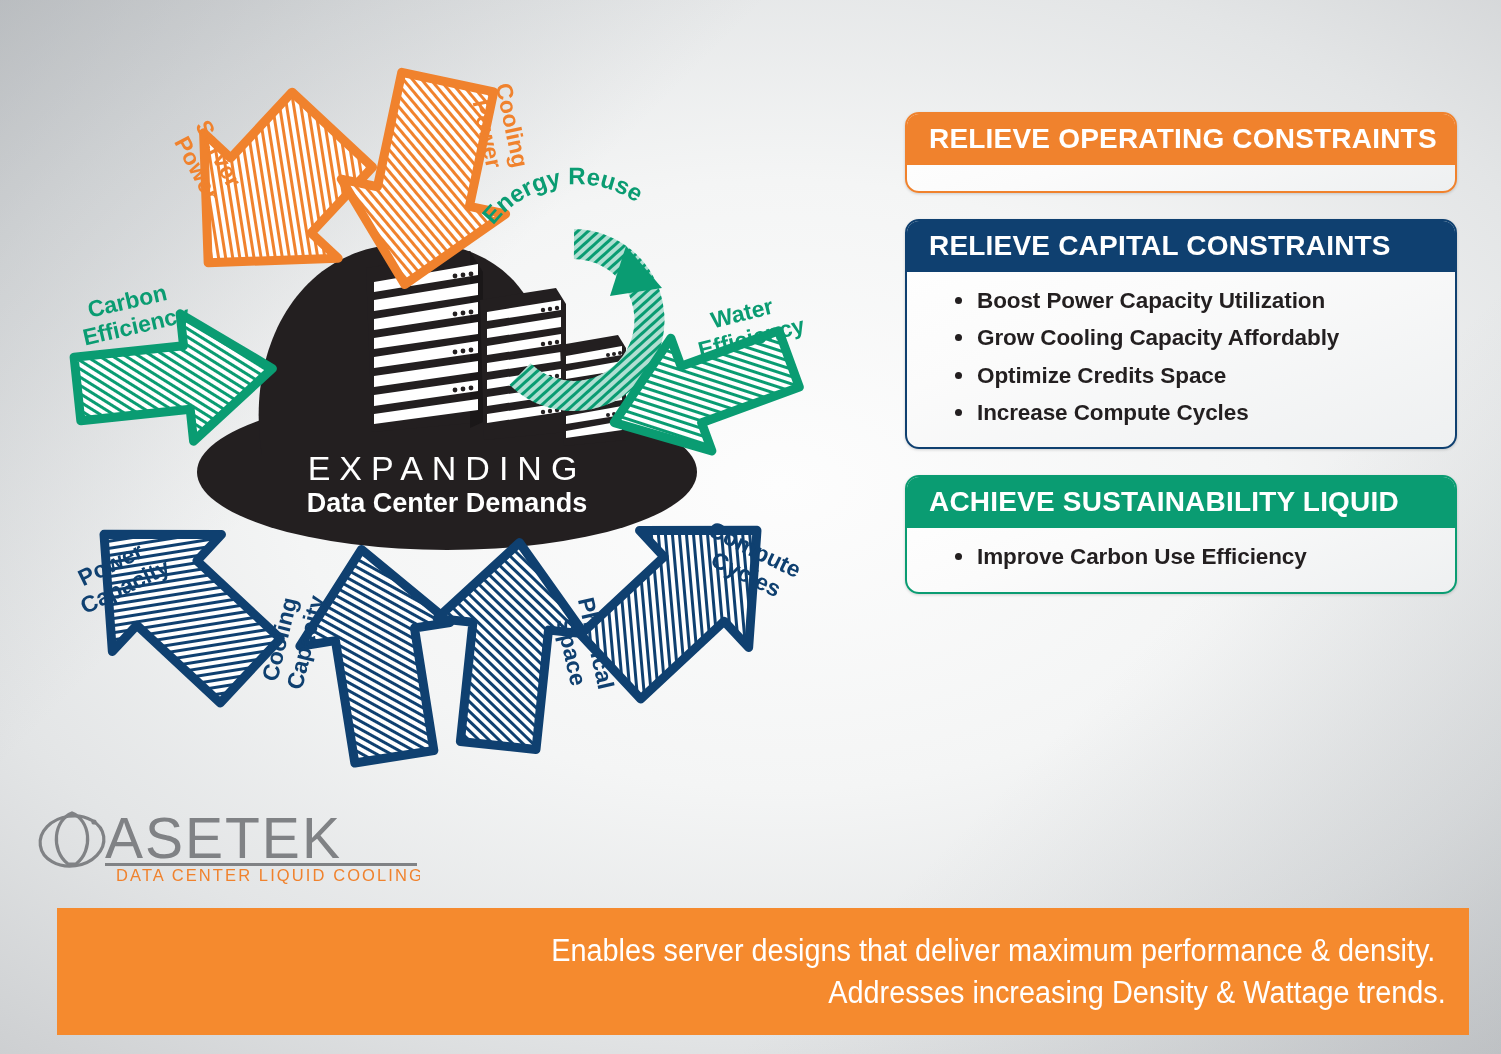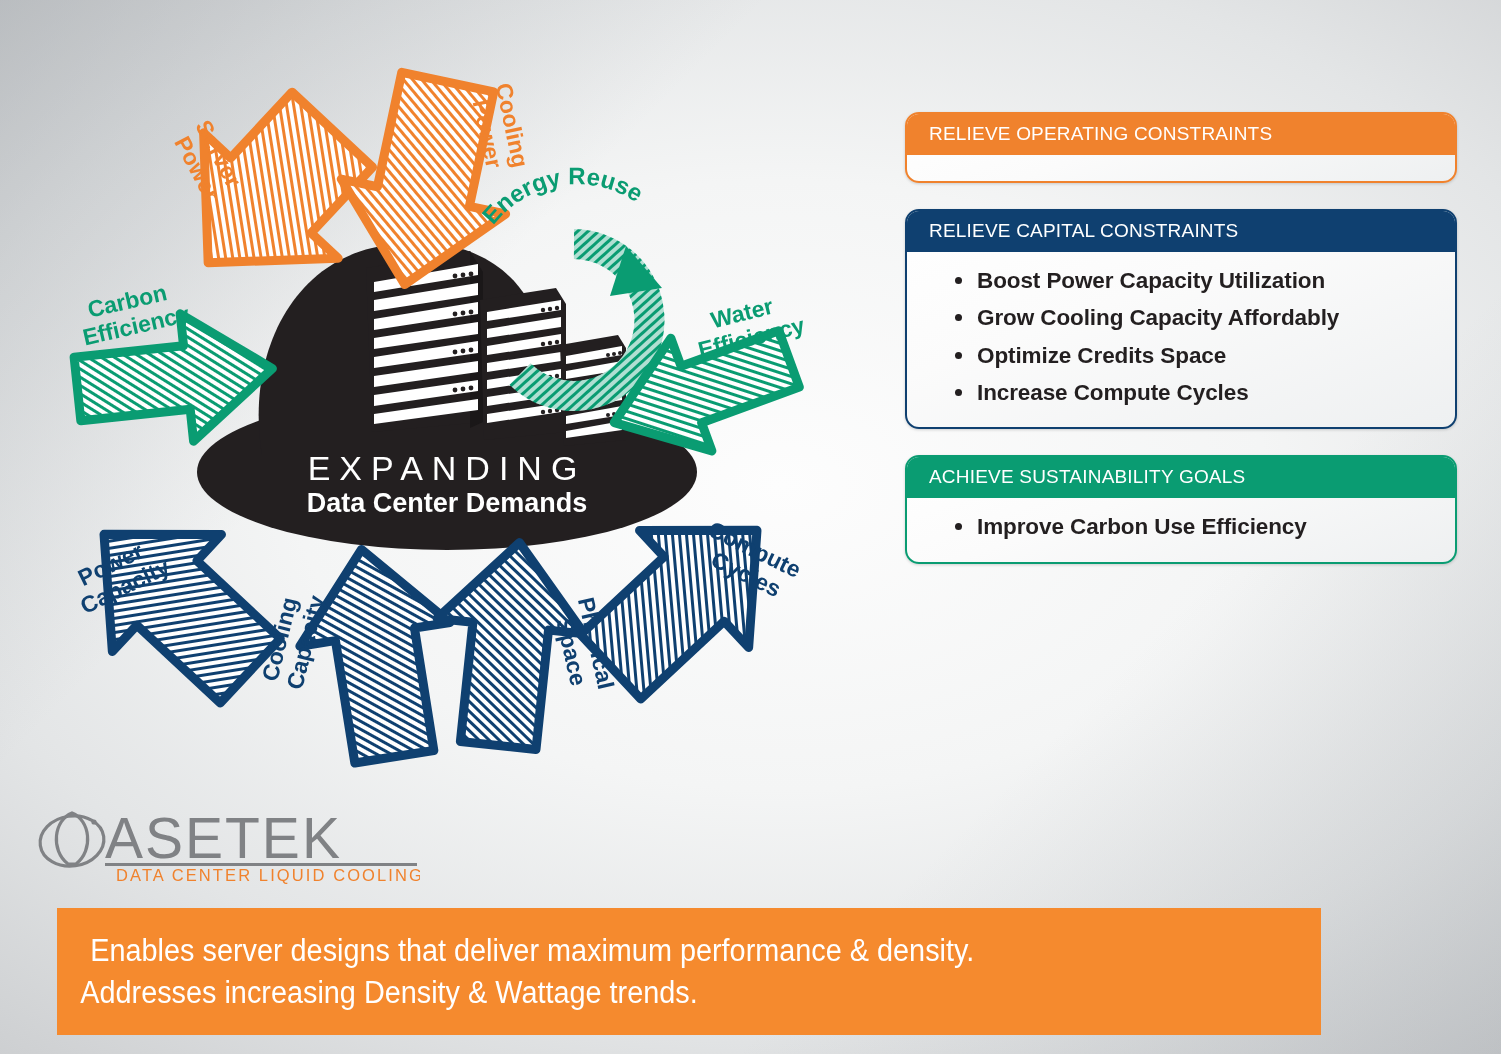--- a/index.html
+++ b/index.html
@@ -30,21 +30,21 @@
   
   .panels{position:absolute;left:905px;top:112px;width:552px;}
   .panel{
     border-radius:14px;
     margin-bottom:26px;
     background:linear-gradient(160deg,#ffffff 0%,#fbfbfb 40%,#eef0f1 100%);
     box-shadow:0 1px 3px rgba(0,0,0,.17);
     overflow:hidden;
   }
   .panel-hd{
-    font-size:19px;font-weight:normal;color:#ffffff;
+    font-size:28px;font-weight:bold;color:#ffffff;
     letter-spacing:.2px;
     padding:9px 0 10px 22px;
   }
   .panel-body{padding:10px 20px 16px 20px;}
   .panel ul{margin:0;padding:0 0 0 50px;list-style:none;}
   .panel li{
     position:relative;
     font-size:22.5px;font-weight:bold;color:#231f20;
     line-height:1.66;
     letter-spacing:-.1px;
@@ -55,23 +55,23 @@
   }
   .p-orange{border:2px solid #F0822D;}
   .p-orange .panel-hd{background:#F0822D;}
   .p-navy{border:2px solid #0F4070;}
   .p-navy .panel-hd{background:#0F4070;}
   .p-green{border:2px solid #0A9C72;}
   .p-green .panel-hd{background:#0A9C72;}
 
   
   .banner{
-    position:absolute;left:57px;top:908px;width:1264px;height:127px;
+    position:absolute;left:57px;top:908px;width:1412px;height:127px;
     background:#F58A2E;
-    display:flex;flex-direction:column;align-items:flex-start;justify-content:center;
+    display:flex;flex-direction:column;align-items:flex-end;justify-content:center;
   }
   .banner div{
     color:#ffffff;font-size:31px;line-height:1.33;
     font-family:"Liberation Sans Narrow","Liberation Sans",sans-serif;
     transform:scaleX(.93);
     white-space:nowrap;
   }
 </style>
 </head>
 <body>
@@ -291,21 +291,21 @@
         <ul>
           <li>Boost Power Capacity Utilization</li>
           <li>Grow Cooling Capacity Affordably</li>
           <li>Optimize Credits Space</li>
           <li>Increase Compute Cycles</li>
         </ul>
       </div>
     </div>
 
     <div class="panel p-green">
-      <div class="panel-hd">ACHIEVE SUSTAINABILITY GOALS</div>
+      <div class="panel-hd">ACHIEVE SUSTAINABILITY LIQUID</div>
       <div class="panel-body">
         <ul>
           <li>Improve Carbon Use Efficiency</li>
         </ul>
       </div>
     </div>
 
   </div>
 
   <div class="banner">

